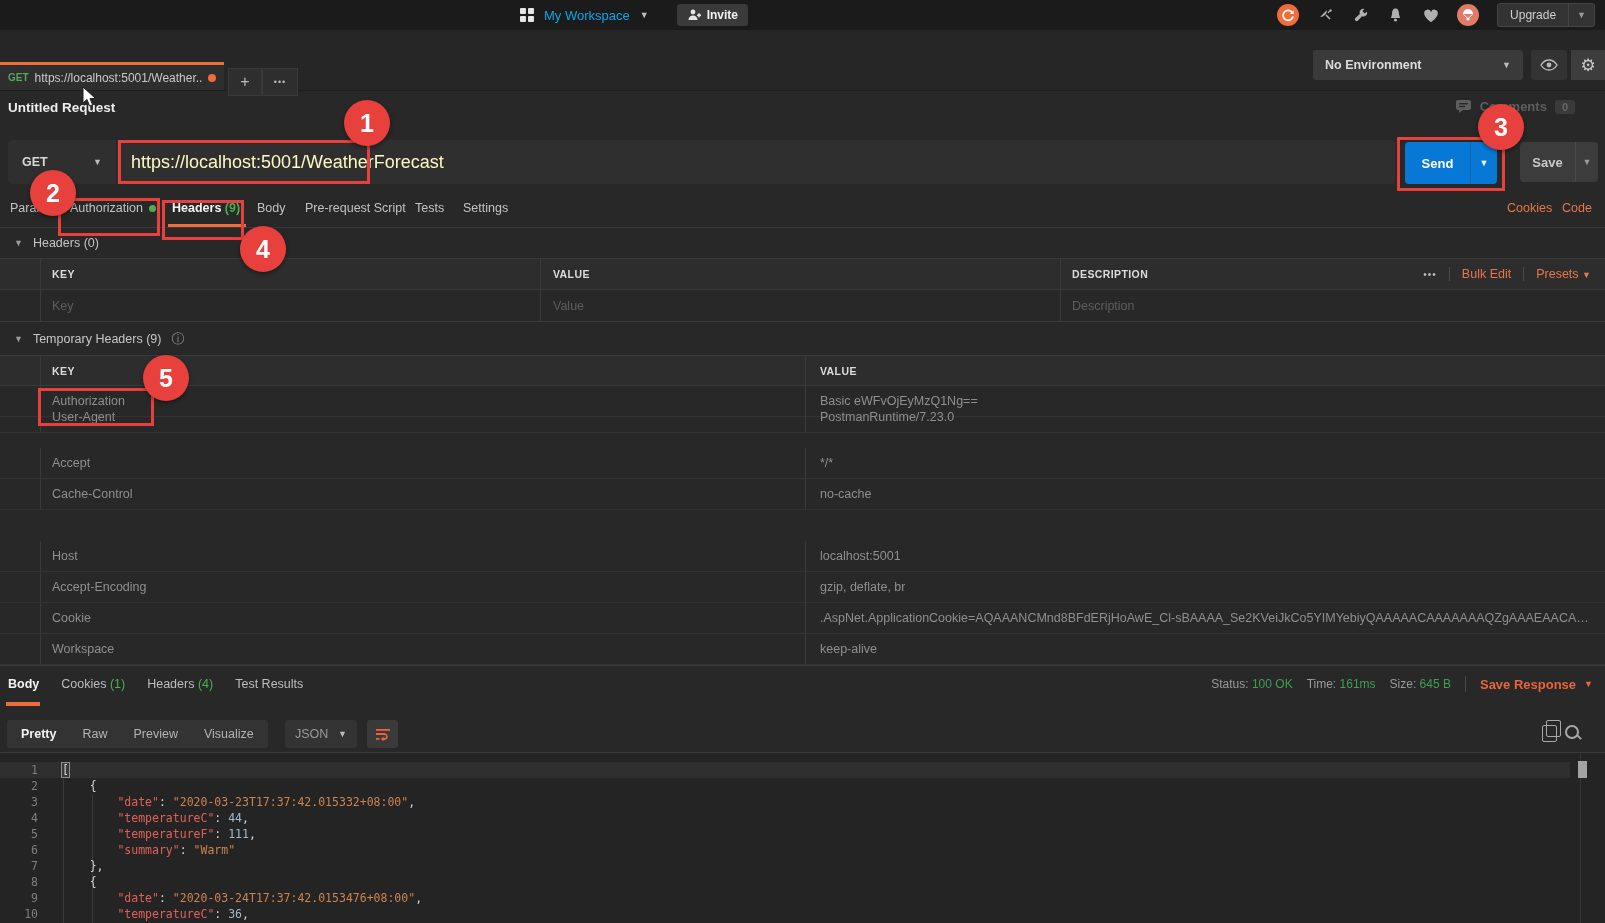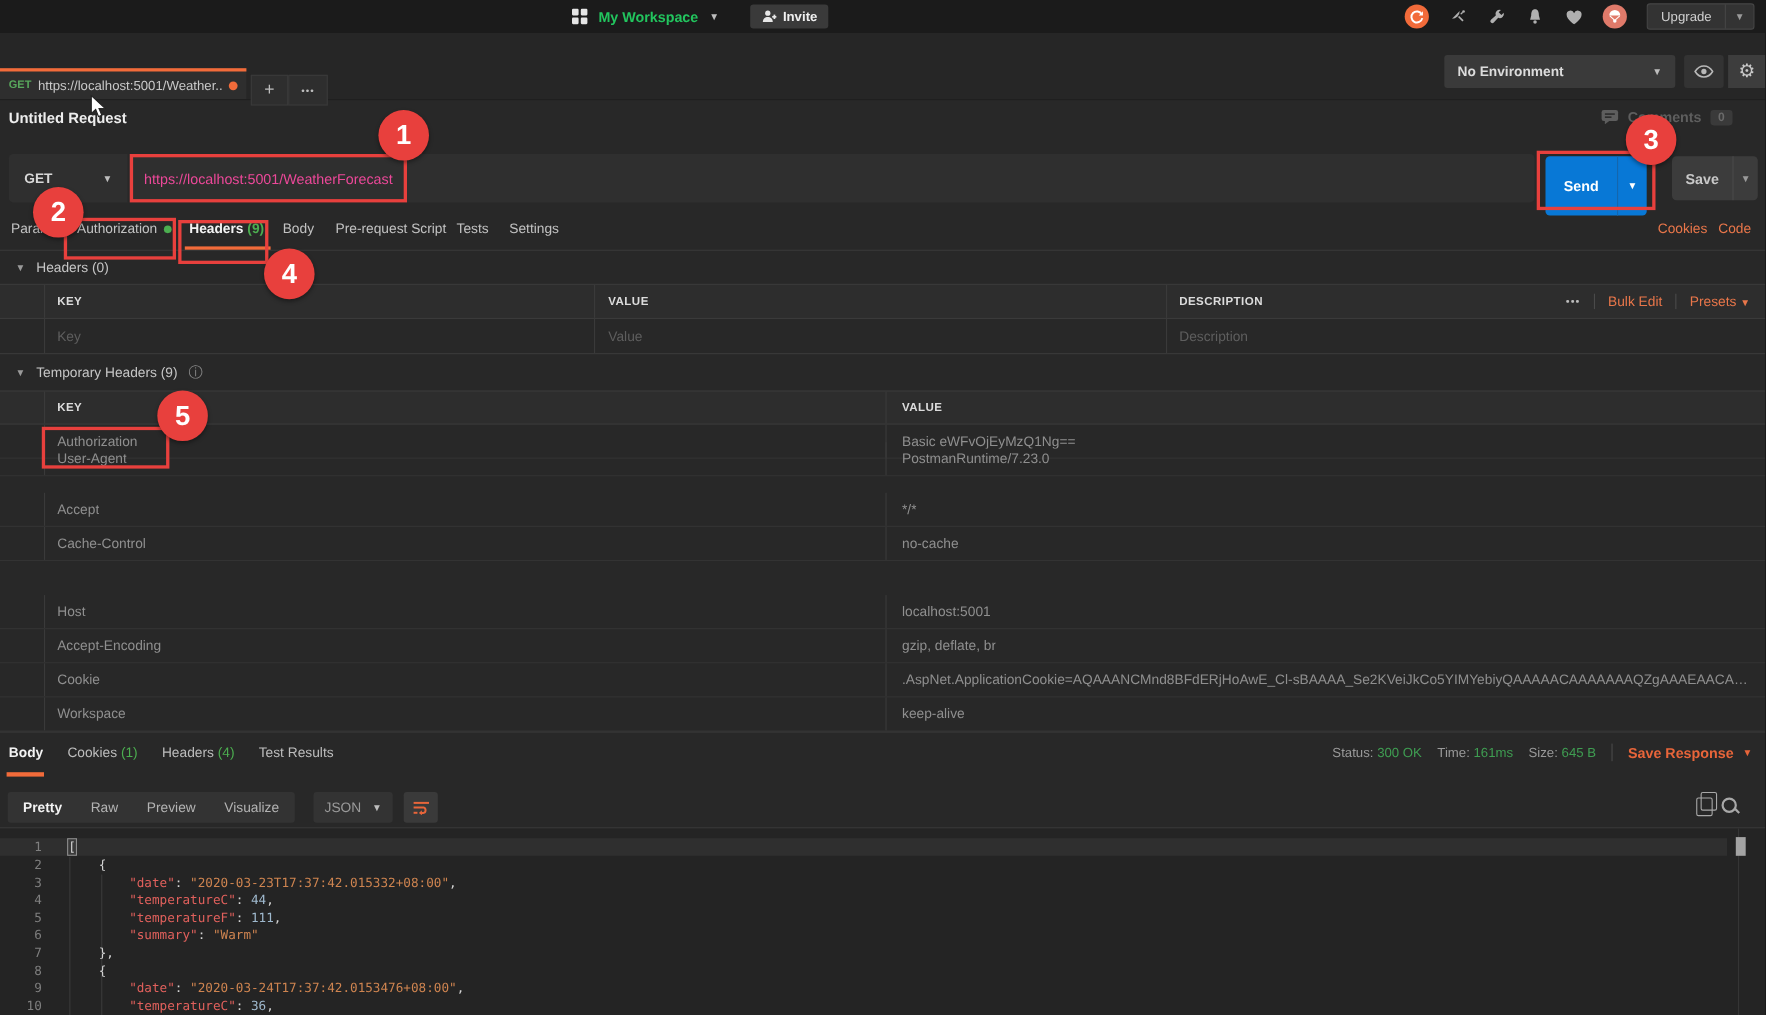--- a/index.html
+++ b/index.html
@@ -5,21 +5,21 @@
   html,body{margin:0;padding:0;background:#111;}
   .screen{position:relative;width:1605px;height:923px;background:#282828;overflow:hidden;
           font-family:"Liberation Sans","DejaVu Sans",sans-serif;color:#d8d8d8;font-size:13px;}
   .abs{position:absolute;}
 
   
   .topbar{position:absolute;left:0;top:0;width:1605px;height:30px;background:#1b1b1b;}
   .tb-center{position:absolute;left:520px;top:0;height:30px;display:flex;align-items:center;gap:10px;}
   .grid-ic{display:grid;grid-template-columns:6px 6px;grid-template-rows:6px 6px;gap:2px;}
   .grid-ic i{background:#e6e6e6;border-radius:1px;}
-  .ws-label{color:#22c55e;font-weight:bold;font-size:13px;}
+  .ws-label{color:#0ea5e9;font-weight:normal;font-size:13px;}
   .caret{font-size:9px;color:#bdbdbd;}
   .invite-btn{display:flex;align-items:center;gap:6px;background:#3a3a3a;border-radius:3px;height:22px;padding:0 10px;margin-left:18px;color:#f0f0f0;font-weight:bold;font-size:12px;}
   .tb-right{position:absolute;right:10px;top:0;height:30px;display:flex;align-items:center;gap:18px;}
   .sync-circ{width:22px;height:22px;border-radius:50%;background:#f26b3a;display:flex;align-items:center;justify-content:center;}
   .tb-ic{width:17px;height:17px;display:flex;align-items:center;justify-content:center;}
   .avatar-circ{width:22px;height:22px;border-radius:50%;background:#e07a6a;display:flex;align-items:center;justify-content:center;}
   .upgrade-btn{display:flex;align-items:center;background:#333;border:1px solid #454545;border-radius:3px;height:22px;color:#cfcfcf;font-size:12px;}
   .upgrade-btn .lbl{padding:0 12px;}
   .upgrade-btn .sep{width:1px;height:100%;background:#454545;}
   .upgrade-btn .cv{padding:0 8px;font-size:9px;color:#9a9a9a;}
@@ -45,22 +45,22 @@
   .reqheader{position:absolute;left:0;top:90px;width:1605px;height:40px;}
   .req-title{position:absolute;left:8px;top:10px;font-size:13.5px;font-weight:bold;color:#ededed;}
   .comments{position:absolute;right:30px;top:9px;display:flex;align-items:center;gap:8px;color:#5e5e5e;font-size:13px;font-weight:bold;}
   .cm-badge{background:#3a3a3a;border-radius:3px;padding:1px 7px;font-size:11px;color:#6a6a6a;}
 
   
   .urlrow{position:absolute;left:0;top:130px;width:1605px;height:60px;}
   .urlbar{position:absolute;left:8px;top:10px;width:1387px;height:44px;background:#2f2f2f;border-radius:4px;display:flex;align-items:center;}
   .method{width:108px;height:100%;display:flex;align-items:center;justify-content:space-between;padding:0 14px;box-sizing:border-box;}
   .method .m{color:#d8d8d8;font-size:12.5px;font-weight:bold;}
-  .urlinput{flex:1;color:#ec4899;font-size:13px;padding-left:14px;}
-  .send-btn{position:absolute;left:1405px;top:12px;width:92px;height:54px;background:#0878d6;border-radius:4px;display:flex;align-items:center;color:#fff;font-weight:bold;font-size:13px;}
+  .urlinput{flex:1;color:#fef9c3;font-size:18px;padding-left:14px;}
+  .send-btn{position:absolute;left:1405px;top:12px;width:92px;height:42px;background:#0878d6;border-radius:4px;display:flex;align-items:center;color:#fff;font-weight:bold;font-size:13px;}
   .send-btn .lbl{flex:1;text-align:center;}
   .send-btn .sep{width:1px;height:100%;background:#1466ad;}
   .send-btn .cv{width:26px;text-align:center;font-size:9px;}
   .save-btn{position:absolute;left:1520px;top:12px;width:78px;height:40px;background:#3c3c3c;border-radius:4px;display:flex;align-items:center;color:#c9c9c9;font-weight:bold;font-size:13px;}
   .save-btn .lbl{flex:1;text-align:center;}
   .save-btn .sep{width:1px;height:100%;background:#4a4a4a;}
   .save-btn .cv{width:22px;text-align:center;font-size:9px;color:#9a9a9a;}
 
   
   .reqtabs{position:absolute;left:0;top:190px;width:1605px;height:38px;border-bottom:1px solid #3a3a3a;box-sizing:border-box;}
@@ -370,21 +370,21 @@
   </div>
 
   <div class="respbar">
     <div class="resp-tabs">
       <span class="active">Body</span>
       <span><span>Cookies</span> <span class="cnt">(1)</span></span>
       <span><span>Headers</span> <span class="cnt">(4)</span></span>
       <span>Test Results</span>
     </div>
     <div class="resp-status">
-      <span><span class="st-lbl">Status:</span> <span class="st-val">300 OK</span></span>
+      <span><span class="st-lbl">Status:</span> <span class="st-val">100 OK</span></span>
       <span><span class="st-lbl">Time:</span> <span class="st-val">161ms</span></span>
       <span><span class="st-lbl">Size:</span> <span class="st-val">645 B</span></span>
       <span class="resp-div"></span>
       <span class="save-resp">
           <span>Save Response</span>
           <span style="font-size:9px;">▼</span>
         </span>
     </div>
     <span class="body-underline"></span>
   </div>

